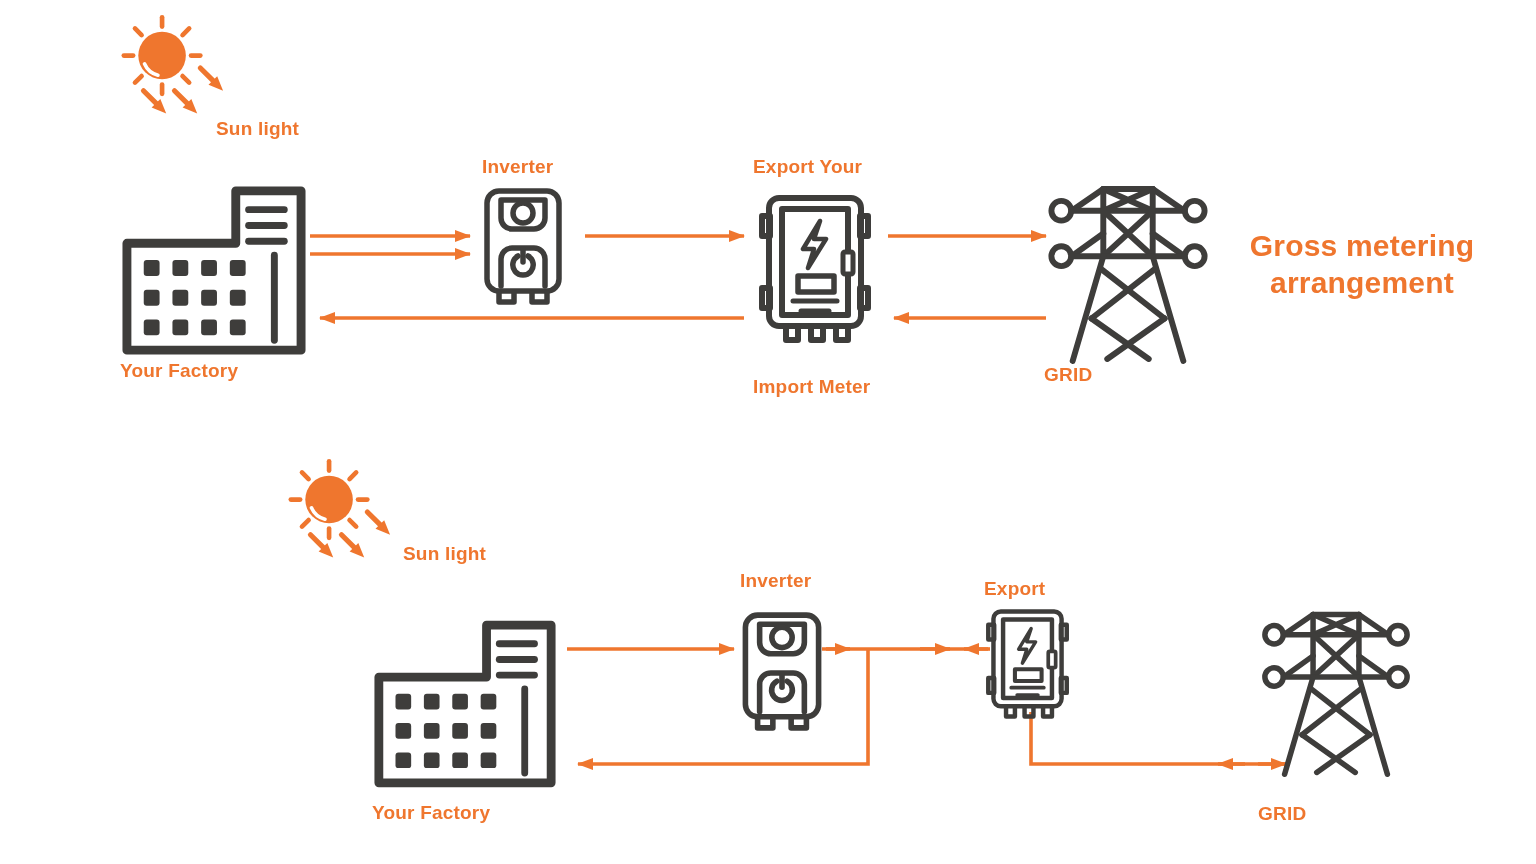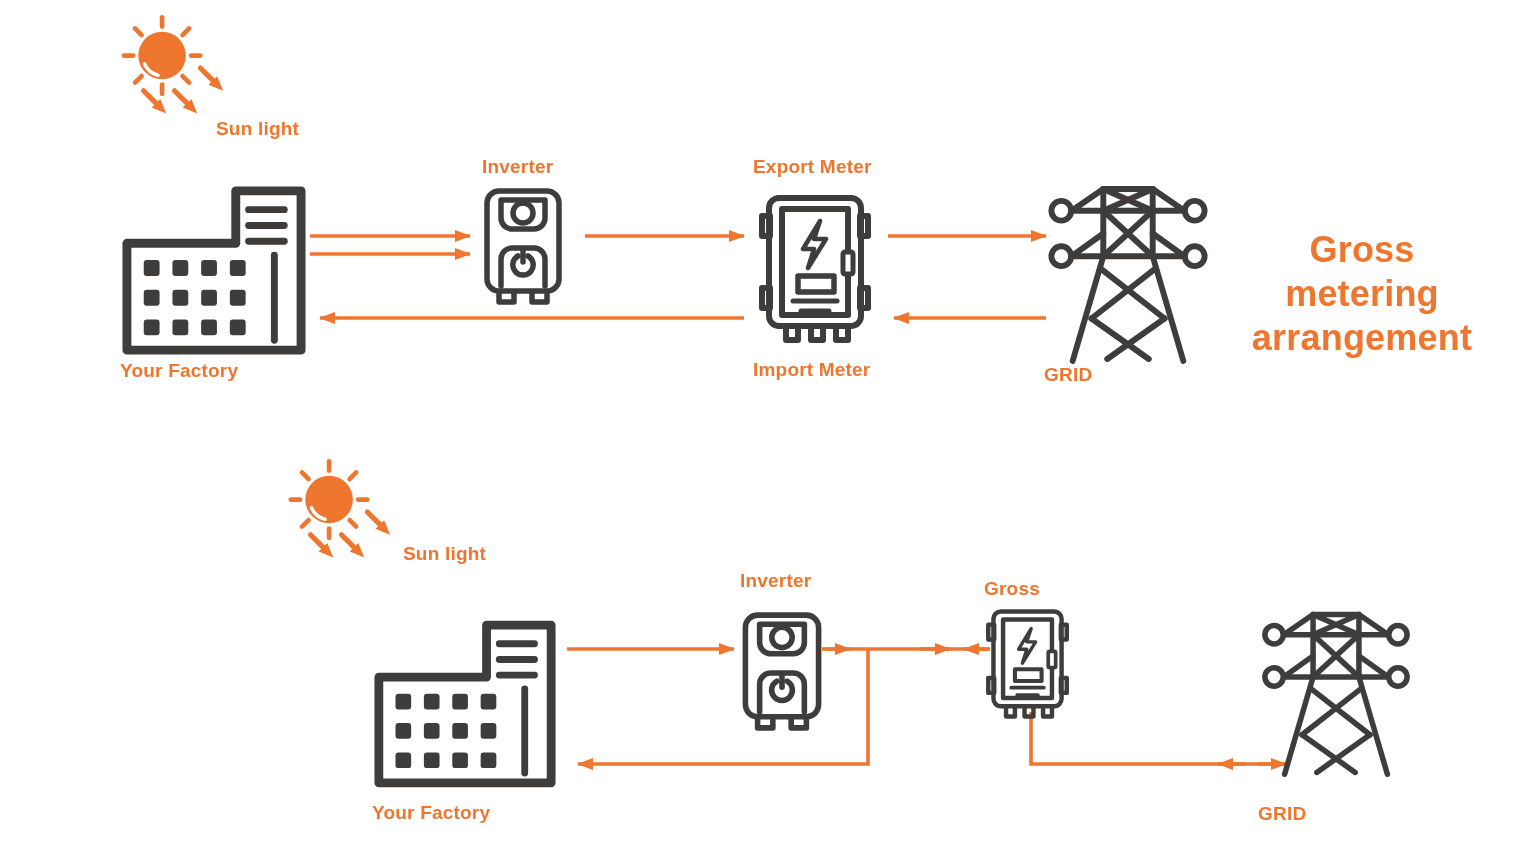--- a/index.html
+++ b/index.html
@@ -22,21 +22,21 @@
     font-weight:700;
     font-size:19px;
     letter-spacing:.2px;
     white-space:nowrap;
   }
   .center{}
   .title{
     position:absolute;
     color:var(--orange);
     font-weight:800;
-    font-size:36px;
+    font-size:30px;
     line-height:1.22;
     text-align:center;
     letter-spacing:.2px;
   }
   svg.icon{position:absolute;display:block;}
   #overlay{position:absolute;left:0;top:0;pointer-events:none;}
 </style>
 </head>
 <body>
 
@@ -183,25 +183,25 @@
   <svg class="icon" style="left:120px;top:183px" width="188" height="175">
       <use href="#icon-factory"></use>
     </svg>
   <div class="lbl center" style="left:120px;top:360px;width:188px">Your Factory</div>
 
   <div class="lbl center" style="left:482px;top:156px;width:82px">Inverter</div>
   <svg class="icon" style="left:482px;top:186px" width="82" height="122">
       <use href="#icon-inverter"></use>
     </svg>
 
-  <div class="lbl center" style="left:753px;top:156px;width:130px">Export Meter</div>
+  <div class="lbl center" style="left:753px;top:156px;width:130px">Export Your</div>
   <svg class="icon" style="left:759px;top:192px" width="116" height="158">
       <use href="#icon-meter"></use>
     </svg>
-  <div class="lbl center" style="left:753px;top:359px;width:130px">Import Meter</div>
+  <div class="lbl center" style="left:753px;top:376px;width:130px">Import Meter</div>
 
   <svg class="icon" style="left:1044px;top:180px" width="168" height="188">
       <use href="#icon-grid"></use>
     </svg>
   <div class="lbl center" style="left:1044px;top:364px;width:168px">GRID</div>
 
   <div class="title" style="left:1228px;top:228px;width:268px">Gross metering arrangement</div>
 
 
   <svg class="icon" style="left:272px;top:452px" width="140" height="122">
@@ -212,21 +212,21 @@
   <svg class="icon" style="left:372px;top:616px" width="186" height="176">
       <use href="#icon-factory"></use>
     </svg>
   <div class="lbl center" style="left:372px;top:802px;width:186px">Your Factory</div>
 
   <div class="lbl center" style="left:740px;top:570px;width:84px">Inverter</div>
   <svg class="icon" style="left:740px;top:610px" width="84" height="124">
       <use href="#icon-inverter"></use>
     </svg>
 
-  <div class="lbl center" style="left:984px;top:578px;width:90px">Gross</div>
+  <div class="lbl center" style="left:984px;top:578px;width:90px">Export</div>
   <svg class="icon" style="left:986px;top:607px" width="86" height="117">
       <use href="#icon-meter"></use>
     </svg>
 
   <svg class="icon" style="left:1258px;top:606px" width="156" height="175">
       <use href="#icon-grid"></use>
     </svg>
   <div class="lbl center" style="left:1258px;top:803px;width:156px">GRID</div>
 
 </div>

